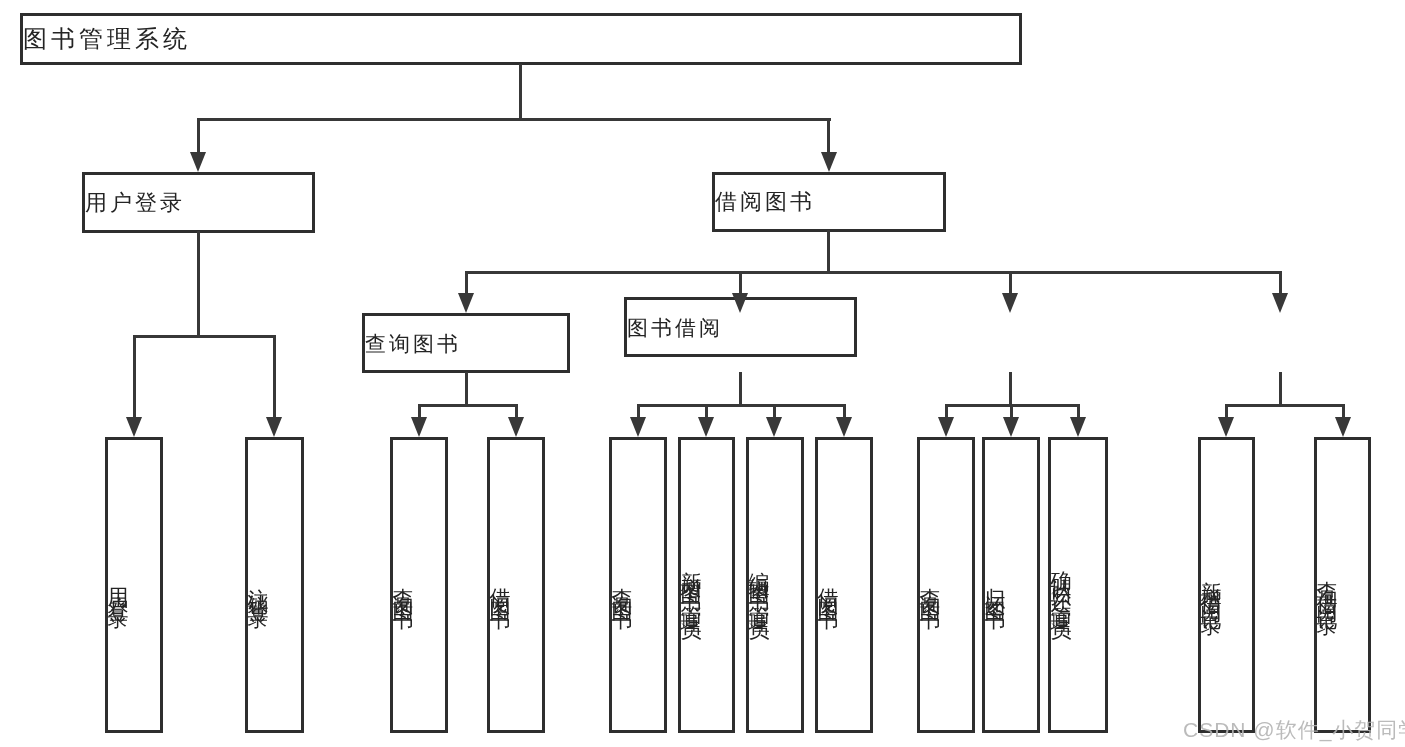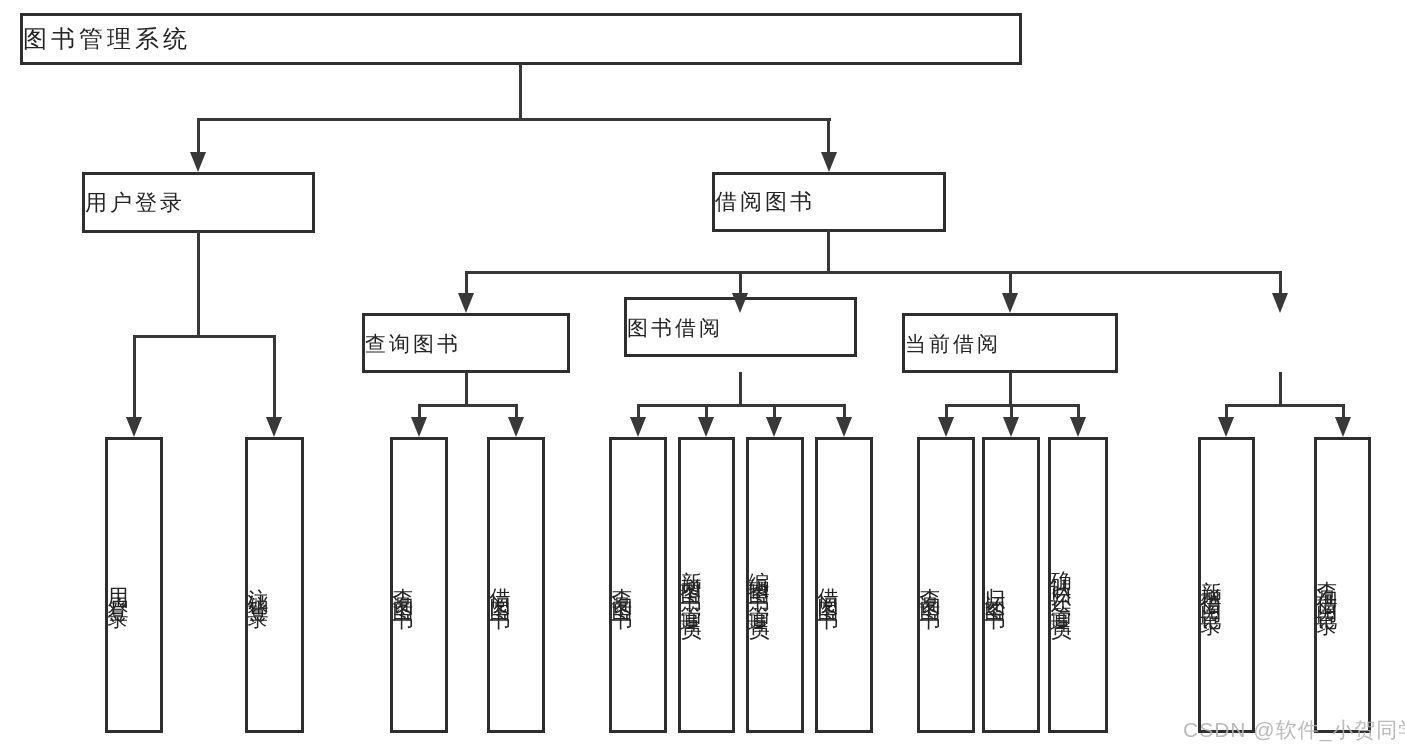--- a/index.html
+++ b/index.html
@@ -75,23 +75,20 @@
 
   <div class="node" style="left:712px;top:172px;width:234px;height:60px;">
     <span class="lbl">借阅图书</span>
   </div>
 
   <div class="node" style="left:362px;top:313px;width:208px;height:60px;">
     <span class="lbl mid">查询图书</span>
   </div>
   <div class="node" style="left:624px;top:297px;width:233px;height:60px;">
     <span class="lbl mid">图书借阅</span>
-  </div>
-  <div class="node" style="left:902px;top:313px;width:216px;height:60px;">
-    <span class="lbl mid">当前借阅</span>
   </div>
 
   <div class="node" style="left:105px;top:437px;width:58px;height:296px;">
     <span class="lbl v">用户登录</span>
   </div>
   <div class="node" style="left:245px;top:437px;width:59px;height:296px;">
     <span class="lbl v">注销登录</span>
   </div>
 
   <div class="node" style="left:390px;top:437px;width:58px;height:296px;">

